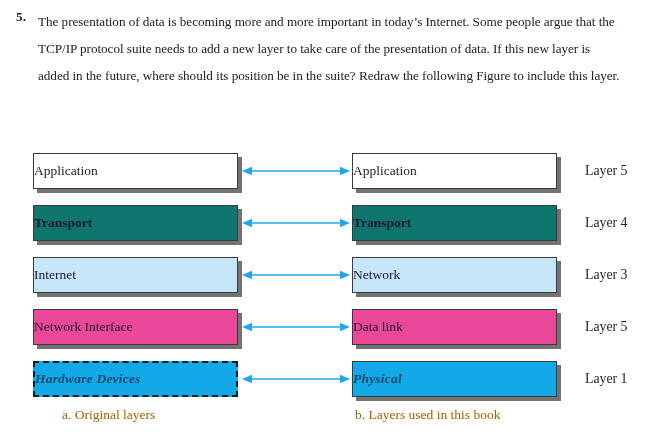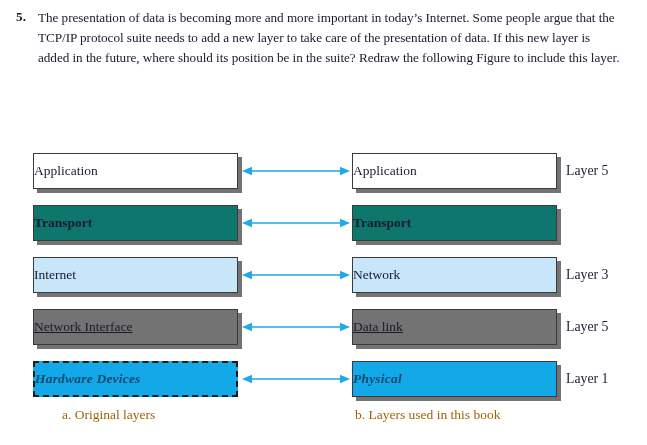--- a/index.html
+++ b/index.html
@@ -34,21 +34,21 @@
     font-weight: bold;
     font-size: 13.2px;
     line-height: 18.6px;
     padding-left: 0px;
   }
   .q-text {
     flex: 1 1 auto;
     padding-left: 12px;
     padding-right: 24px;
     font-size: 13.2px;
-    line-height: 20px;
+    line-height: 27px;
     text-align: left;
     letter-spacing: -0.05px;
   }
 
   
   #diagram {
     position: absolute;
     left: 0;
     top: 140px;
     width: 647px;
@@ -77,21 +77,21 @@
   }
   .box.left  { left: 33px;  width: 205px; }
   .box.right { left: 352px; width: 205px; }
 
   .box .label { display: block; }
 
   
   .v-white { background: #ffffff; }
   .v-gray  { background: #0f766e; font-weight: bold; }
   .v-blue1 { background: #c7e6f9; }
-  .v-blue2 { background: #737373; text-decoration: underline; }
+  .v-blue2 { background: #ec4899; }
   .v-blue3 { background: #13a8e8; }
 
   .v-blue3 .label {
     color: #0c4a6e;
     font-weight: bold;
     letter-spacing: 0.2px;
     font-style: italic;
   }
   .dashed {
     border: 2.5px dashed #1c1c1c;
@@ -104,21 +104,21 @@
     left: 242px;
     width: 108px;
     height: 12px;
     top: 12px;
   }
   .arrow svg { display: block; }
 
   
   .layer-label {
     position: absolute;
-    left: 566px;
+    left: 585px;
     top: 0px;
     height: 36px;
     display: flex;
     align-items: center;
     font-size: 13.8px;
     color: #22223a;
     white-space: nowrap;
   }
 
   
@@ -165,20 +165,21 @@
       <div class="arrow">
         <svg width="108" height="12" viewBox="0 0 108 12" xmlns="http://www.w3.org/2000/svg">
           <line x1="8" y1="6" x2="100" y2="6" stroke="#21a7ea" stroke-width="1.6"></line>
           <polygon points="0,6 10,1.8 10,10.2" fill="#21a7ea"></polygon>
           <polygon points="108,6 98,1.8 98,10.2" fill="#21a7ea"></polygon>
         </svg>
       </div>
       <div class="box right v-gray">
         <span class="label">Transport</span>
       </div>
+      <div class="layer-label">Layer 4</div>
     </div>
     <div class="row" style="top: 117px;">
       <div class="box left v-blue1">
         <span class="label">Internet</span>
       </div>
       <div class="arrow">
         <svg width="108" height="12" viewBox="0 0 108 12" xmlns="http://www.w3.org/2000/svg">
           <line x1="8" y1="6" x2="100" y2="6" stroke="#21a7ea" stroke-width="1.6"></line>
           <polygon points="0,6 10,1.8 10,10.2" fill="#21a7ea"></polygon>
           <polygon points="108,6 98,1.8 98,10.2" fill="#21a7ea"></polygon>

